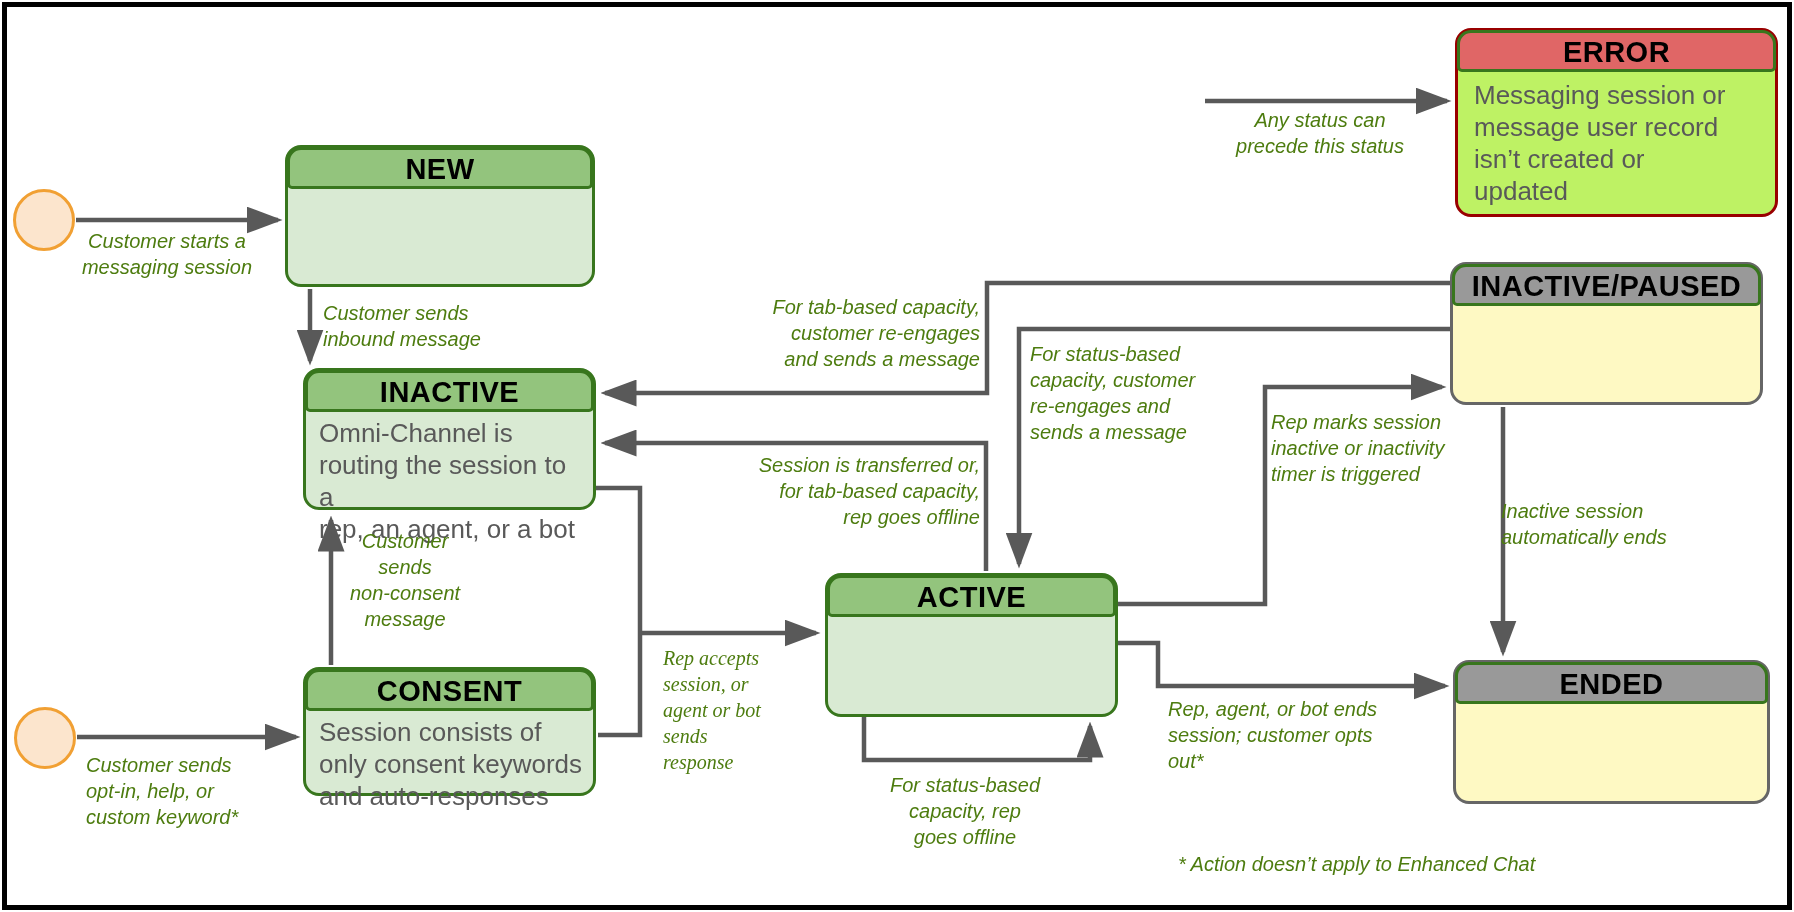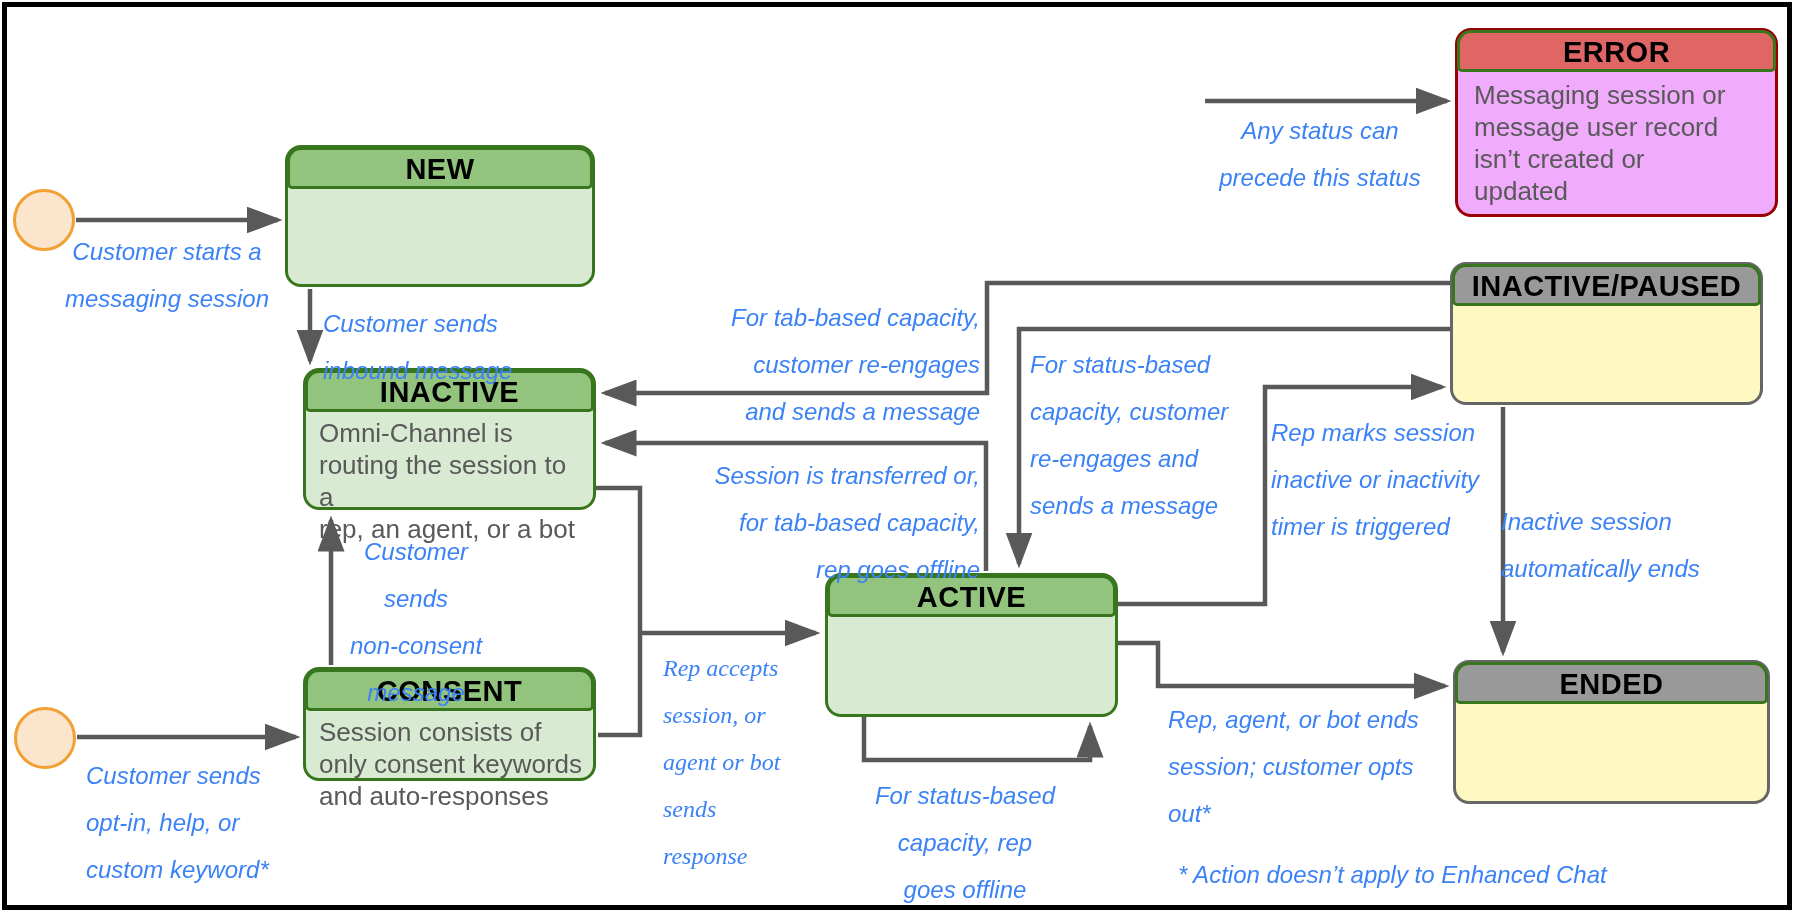--- a/index.html
+++ b/index.html
@@ -16,30 +16,30 @@
     border:3px solid #38761d;border-radius:14px 14px 5px 5px;
     text-align:center;font-weight:bold;color:#000;font-size:29px;line-height:38px;
     letter-spacing:.5px;
   }
   .state .bd{
     position:absolute;left:13px;right:6px;top:50px;
     font-size:26px;line-height:32px;color:#595959;white-space:pre-line;text-align:left;
   }
   .state.green{background:#d9ead3;border-color:#38761d;}
   .state.green .hd{background:#93c47d;}
-  .state.red{background:#f0abfc;border-color:#990000;}
+  .state.red{background:#bef264;border-color:#990000;}
   .state.red .hd{background:#e06666;}
   .state.gray{background:#fef9c3;border-color:#666666;}
   .state.gray .hd{background:#999999;}
 
   .start{position:absolute;width:62px;height:62px;border-radius:50%;
     background:#fce5cd;border:3px solid #f1a033;box-sizing:border-box;}
 
   .lbl{
-    position:absolute;font-size:24px;line-height:47px;font-style:italic;color:#3b82f6;
+    position:absolute;font-size:20px;line-height:26px;font-style:italic;color:#4d7c0f;
     white-space:pre-line;text-align:left;
   }
   .lbl.center{text-align:center;}
   .lbl.right{text-align:right;}
 </style>
 </head>
 <body>
 
 <div class="canvas">
 
@@ -75,21 +75,21 @@
     <div class="bd"></div>
   </div>
 
   <div class="state green" style="left:303px;top:368px;width:293px;height:142px;">
     <div class="hd">INACTIVE</div>
     <div class="bd" style="top:46px;">Omni-Channel is
 routing the session to a
 rep, an agent, or a bot</div>
   </div>
 
-  <div class="state green" style="left:303px;top:667px;width:293px;height:114px;">
+  <div class="state green" style="left:303px;top:667px;width:293px;height:129px;">
     <div class="hd">CONSENT</div>
     <div class="bd" style="top:46px;">Session consists of
 only consent keywords
 and auto-responses</div>
   </div>
 
   <div class="state green" style="left:825px;top:573px;width:293px;height:144px;">
     <div class="hd">ACTIVE</div>
   </div>
 

